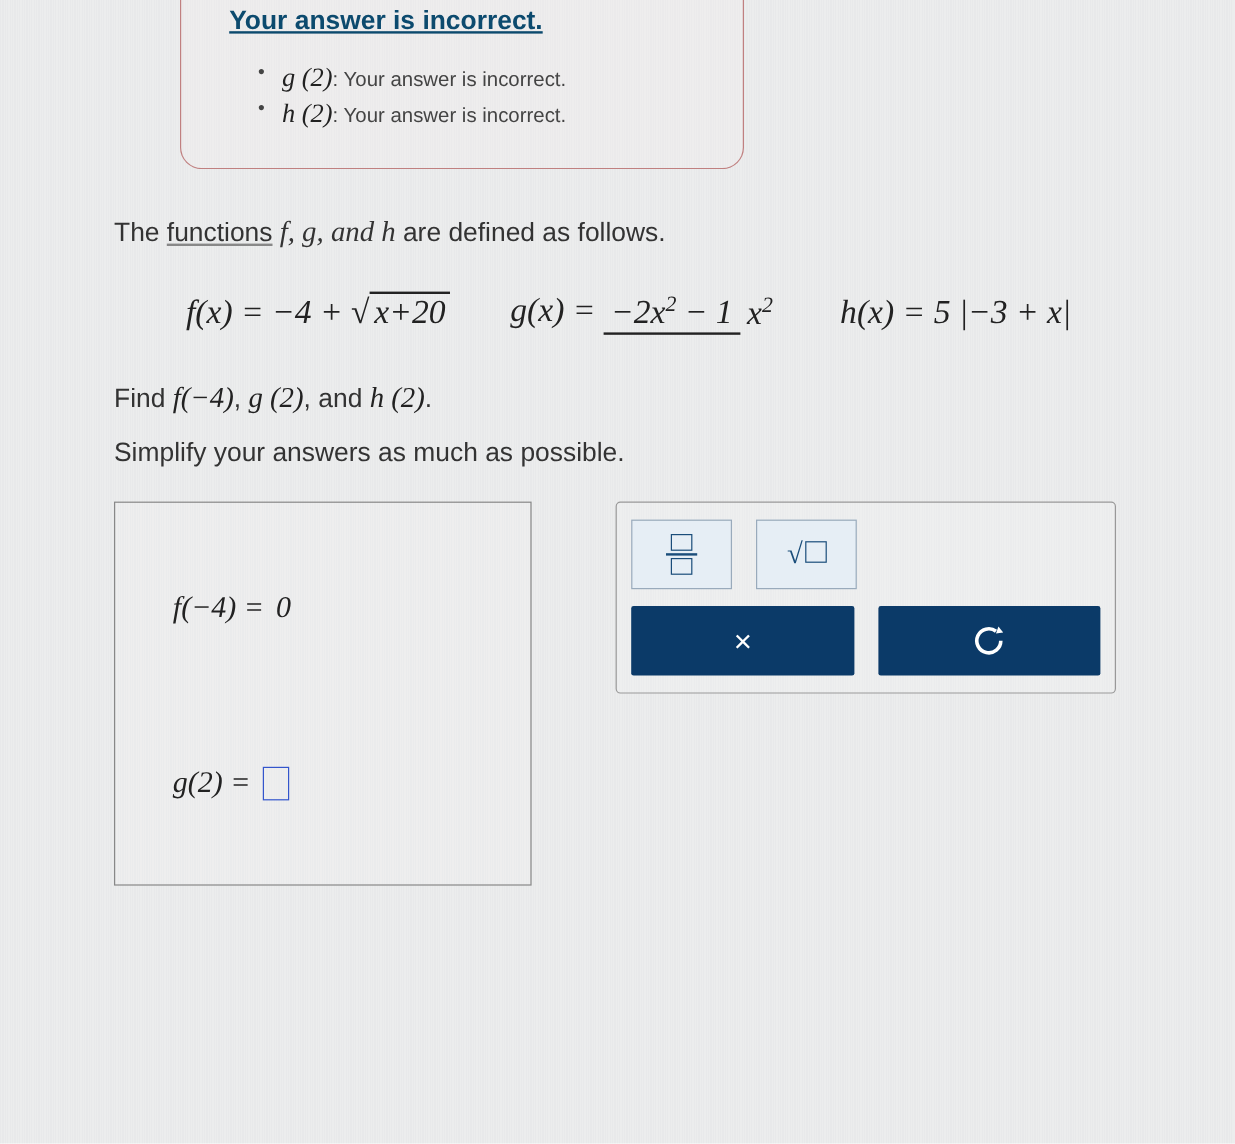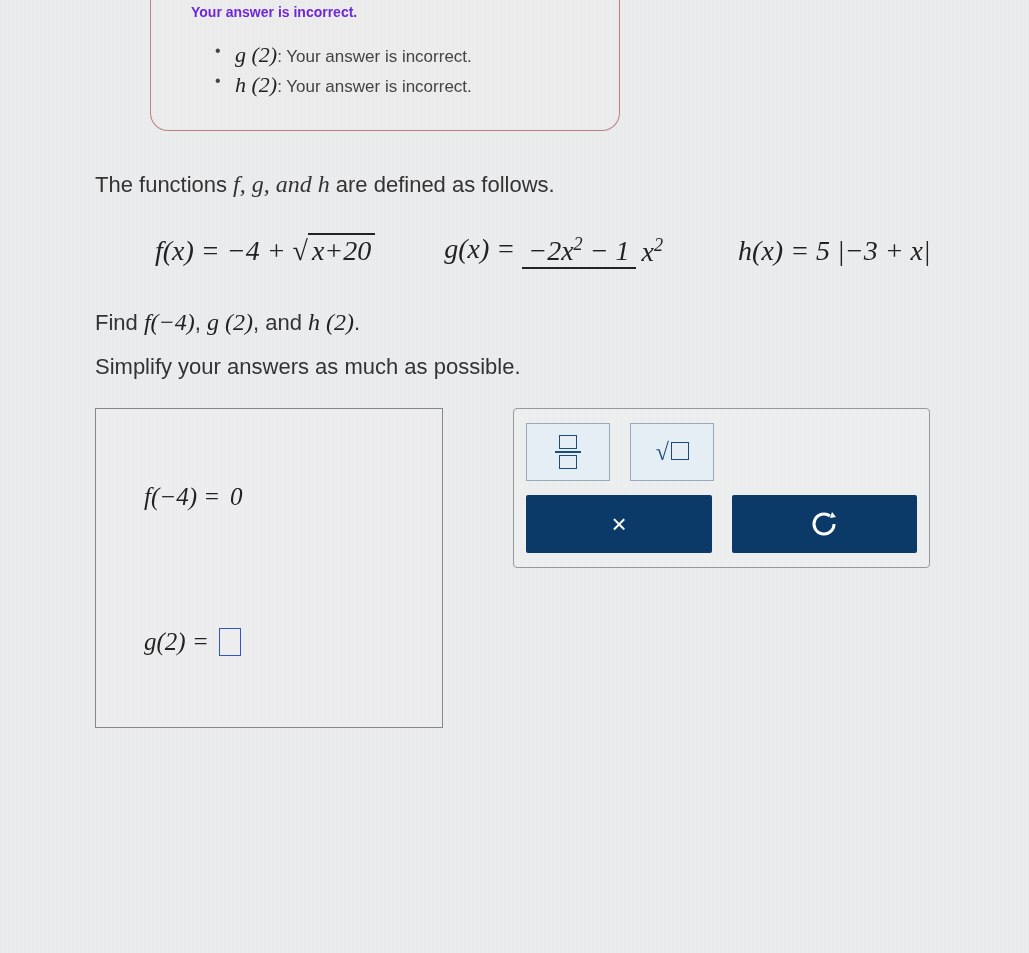--- a/index.html
+++ b/index.html
@@ -19,23 +19,24 @@
     border: 1px solid #c08080;
     border-top: none;
     border-bottom-left-radius: 18px;
     border-bottom-right-radius: 18px;
     background: rgba(255,240,240,0.15);
     padding: 0 30px 28px 40px;
   }
   .feedback-title {
     font-family: Arial, sans-serif;
     font-weight: bold;
-    font-size: 14px;
-    color: #6d28d9;
+    font-size: 22px;
+    color: #0c4a6e;
     padding: 4px 0 18px 0;
+    text-decoration: underline;
   }
   .feedback-list {
     margin: 0;
     padding: 0 0 0 30px;
     list-style: none;
   }
   .feedback-list li {
     position: relative;
     padding-left: 14px;
     margin: 4px 0;
@@ -65,24 +66,24 @@
   .body-area {
     padding: 40px 0 0 95px;
     width: 930px;
   }
   .intro {
     font-family: Arial, sans-serif;
     font-size: 22px;
     color: #333;
   }
   .intro .it { font-style: italic; font-family: 'Times New Roman', serif; font-size: 24px; }
-  .intro .underline { text-decoration-color: #888; }
+  .intro .underline { text-decoration: underline; text-decoration-color: #888; }
   .defs {
     display: flex;
-    gap: 69px;
+    gap: 50px;
     align-items: center;
     margin: 35px 0 40px 60px;
     font-family: 'Times New Roman', serif;
     font-size: 28px;
     font-style: italic;
     color: #222;
   }
   .def { white-space: nowrap; font-style: italic; }
   .frac {
     display: inline-flex;

